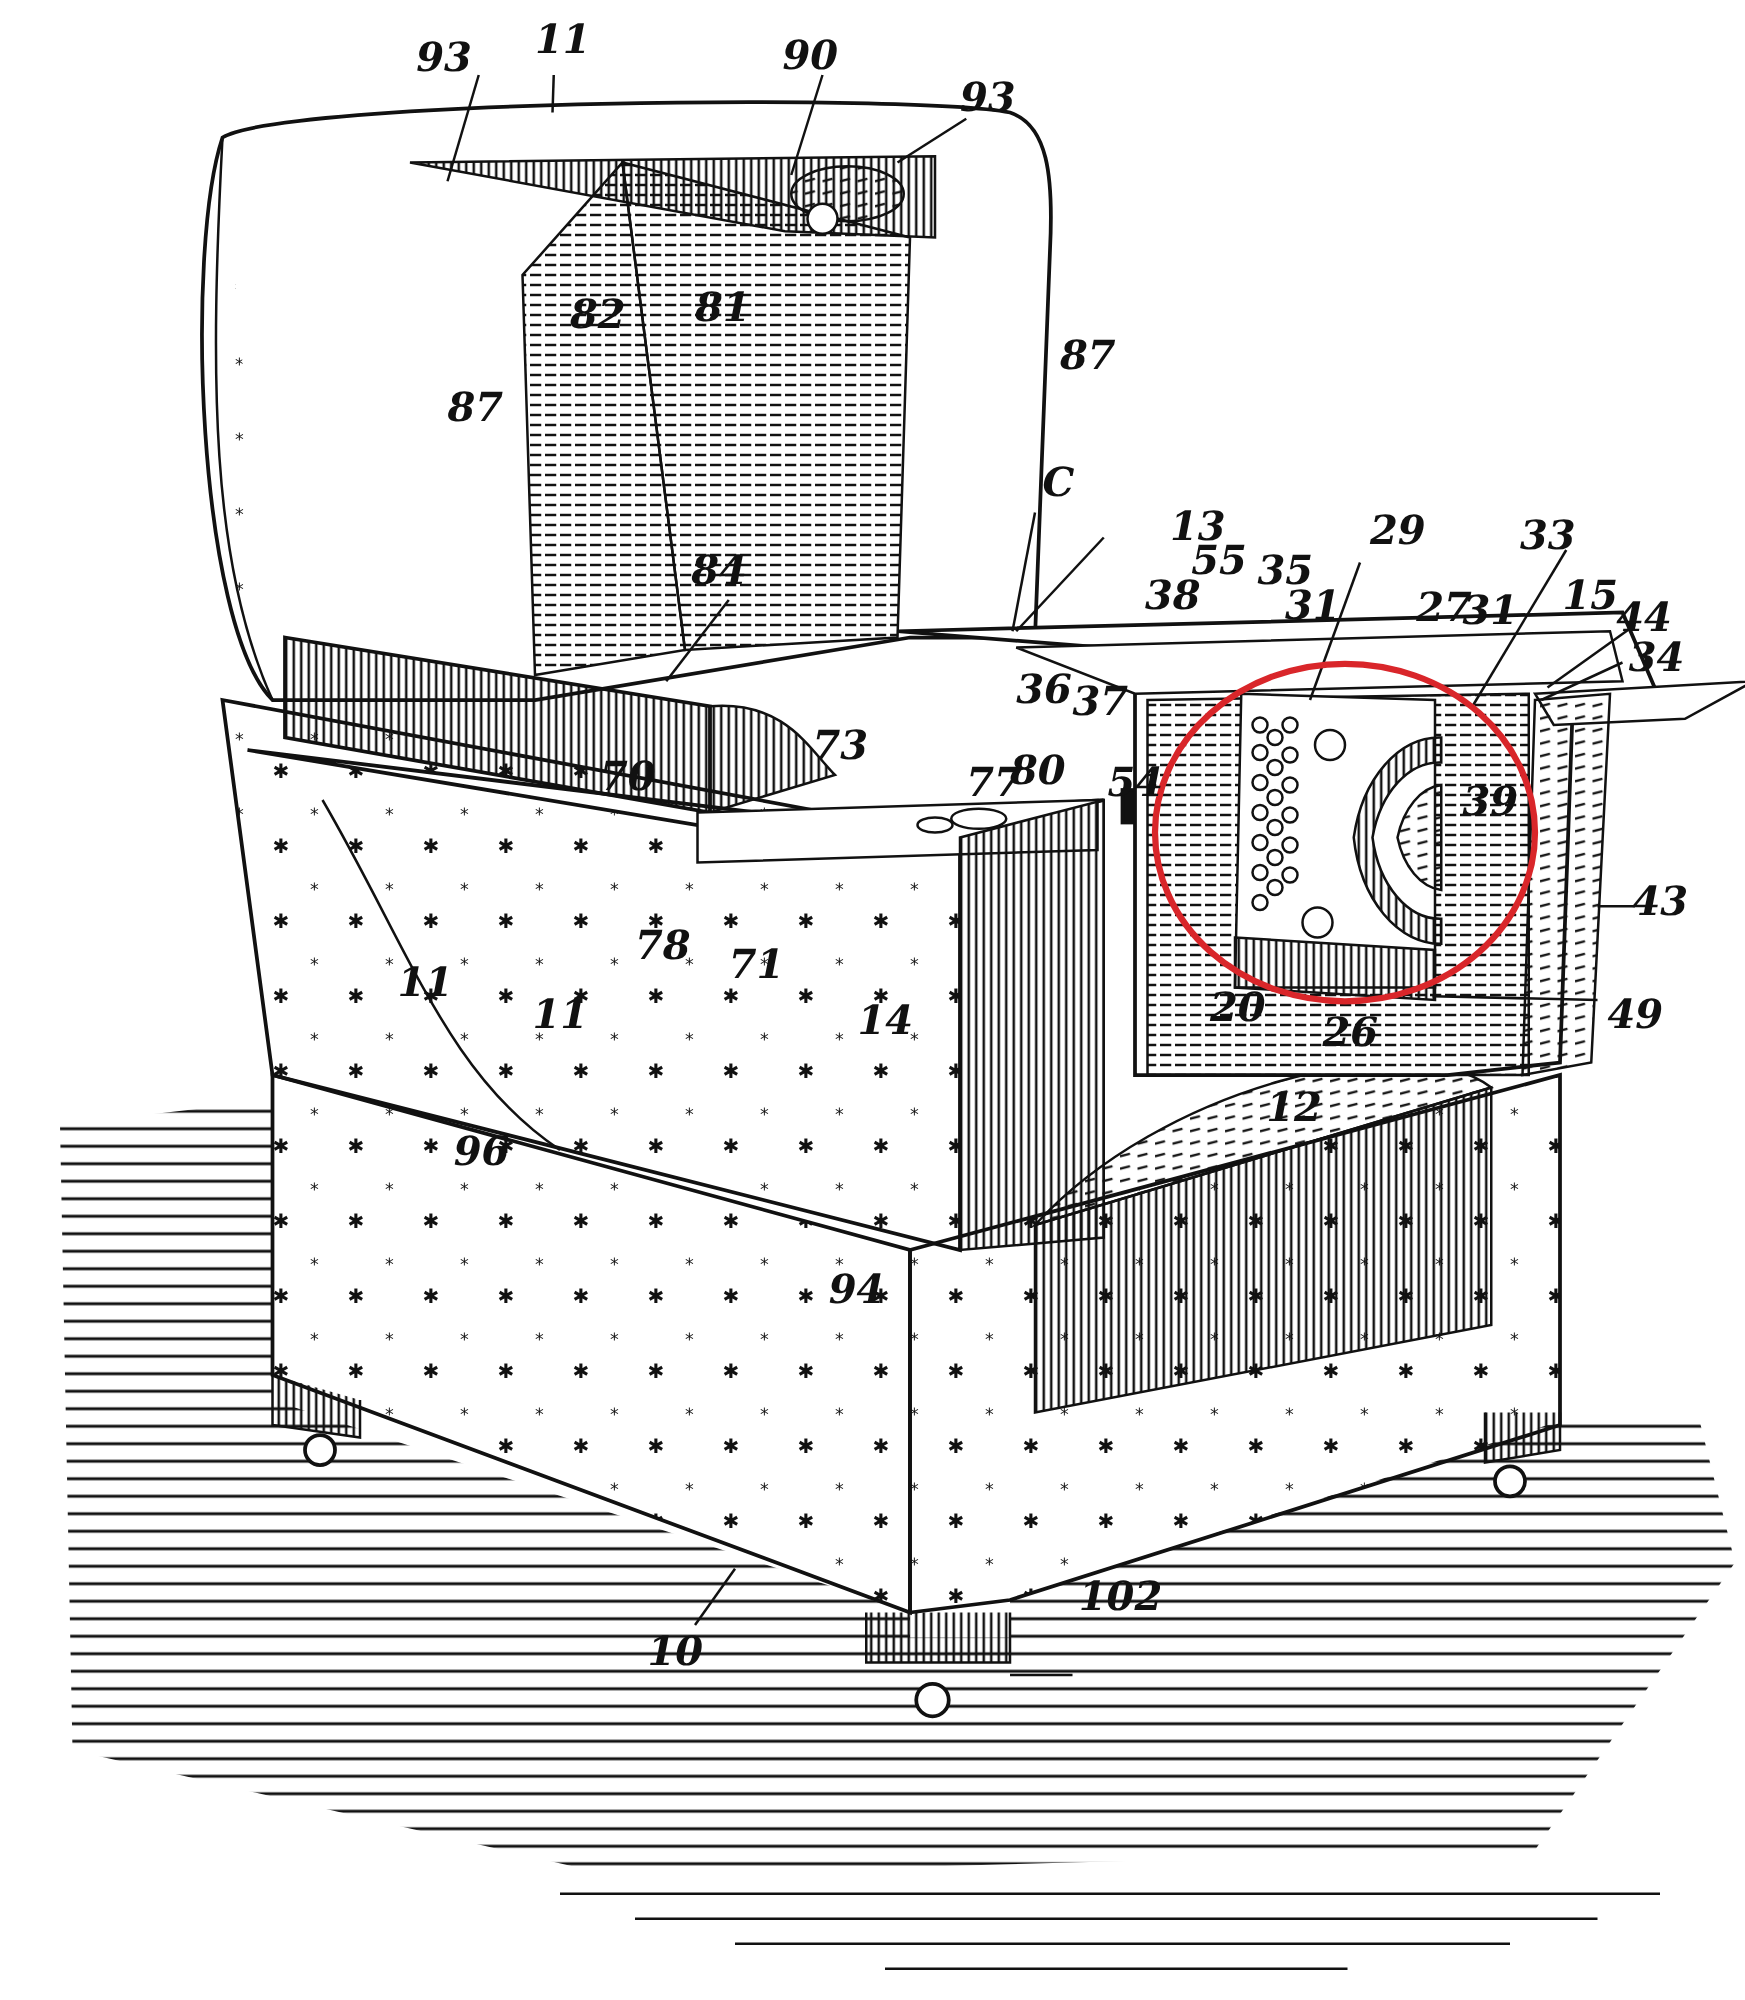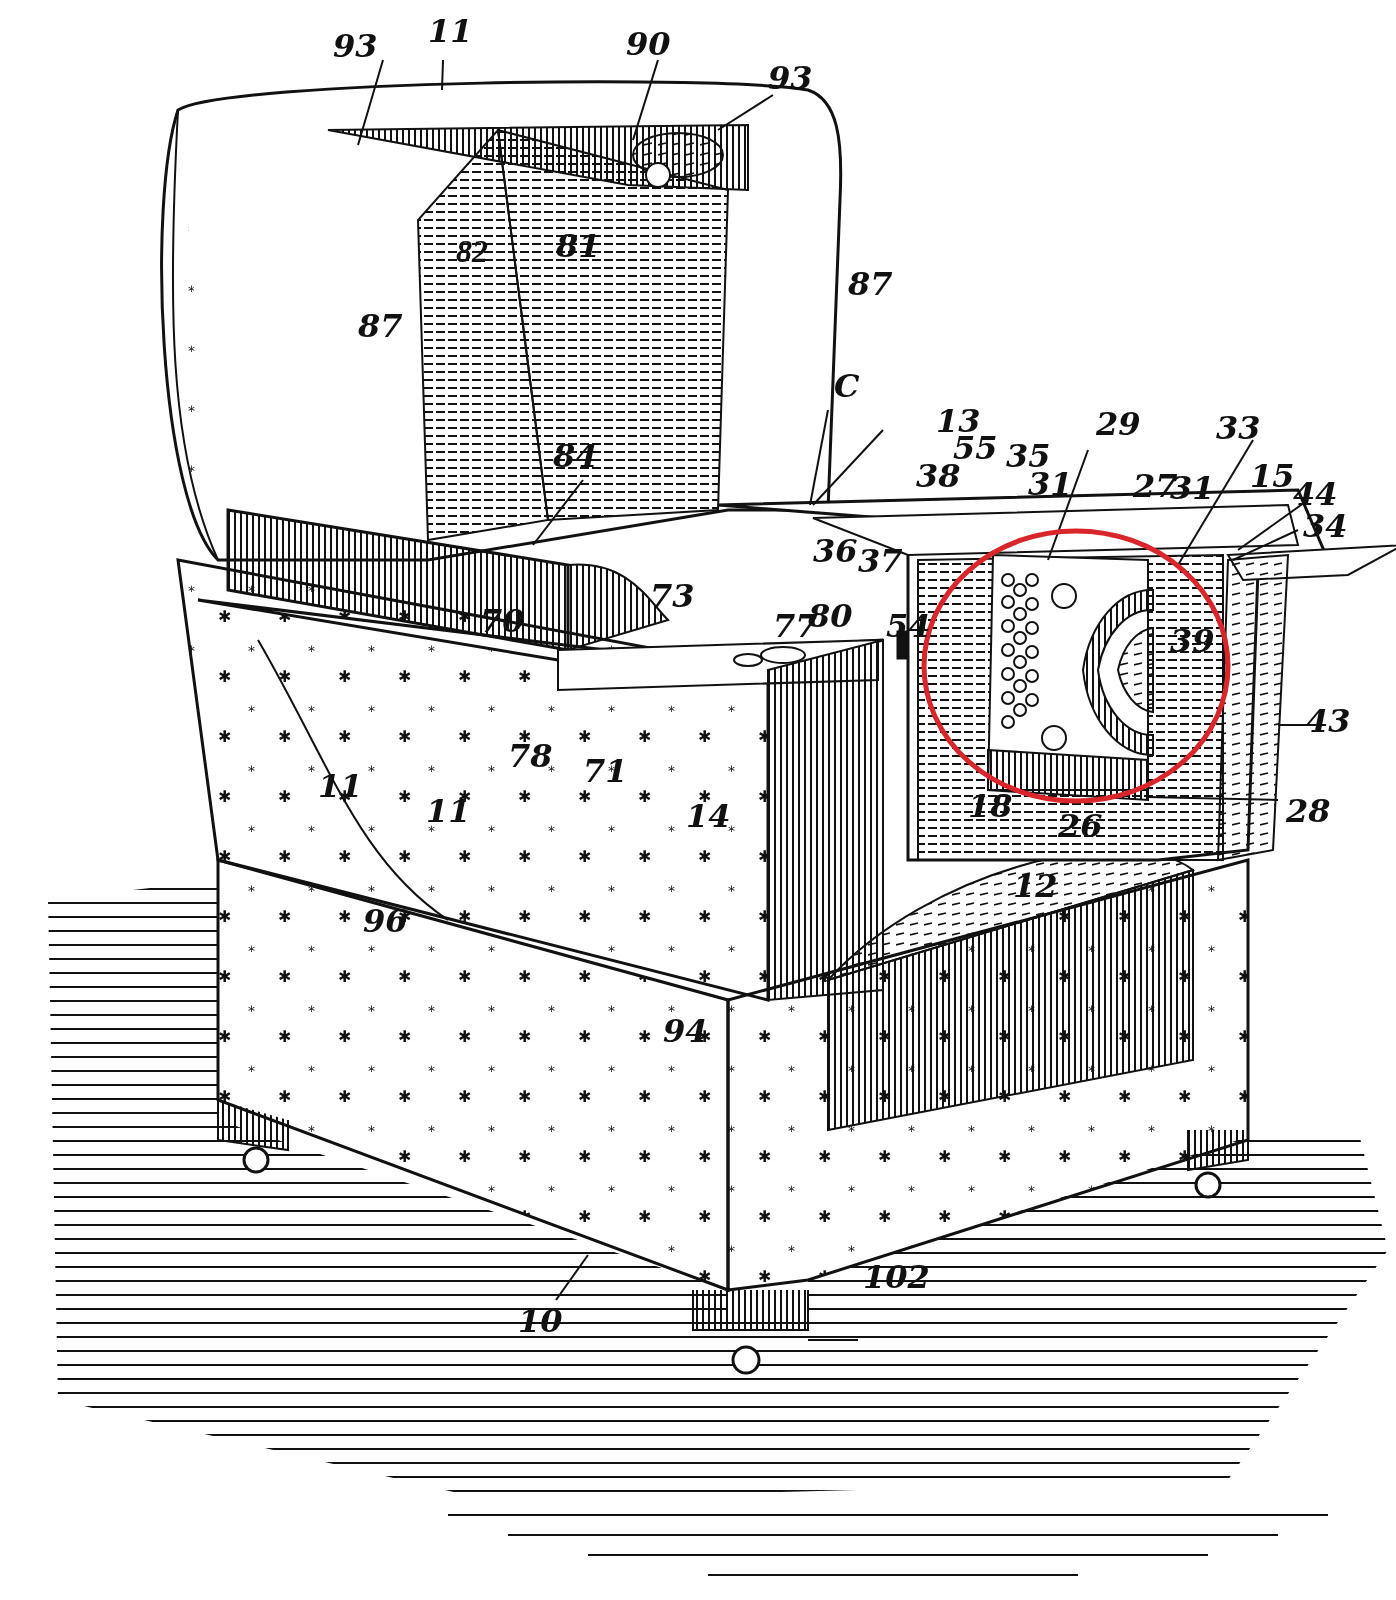--- a/index.html
+++ b/index.html
@@ -131,21 +131,21 @@
     </g>
 
     <ellipse cx="1048" cy="666" rx="152" ry="135" fill="none" stroke="#d9262a" stroke-width="5"></ellipse>
   </svg>
 
   <div id="labels">
       <span class="lbl" style="left: 305px; top: 30px;">93</span>
       <span class="lbl" style="left: 400px; top: 15px;">11</span>
       <span class="lbl" style="left: 598px; top: 28px;">90</span>
       <span class="lbl" style="left: 740px; top: 62px;">93</span>
-      <span class="lbl" style="left: 428px; top: 235px; font-family: Liberation Serif, serif;">82</span>
+      <span class="lbl" style="left: 428px; top: 235px;">82</span>
       <span class="lbl" style="left: 528px; top: 230px;">81</span>
       <span class="lbl" style="left: 330px; top: 310px;">87</span>
       <span class="lbl" style="left: 820px; top: 268px;">87</span>
       <span class="lbl" style="left: 806px; top: 370px;">C</span>
       <span class="lbl" style="left: 908px; top: 405px;">13</span>
       <span class="lbl" style="left: 525px; top: 440px; font-style: italic;">84</span>
       <span class="lbl" style="left: 888px; top: 460px;">38</span>
       <span class="lbl" style="left: 925px; top: 432px;">55</span>
       <span class="lbl" style="left: 978px; top: 440px;">35</span>
       <span class="lbl" style="left: 1000px; top: 468px;">31</span>
@@ -163,23 +163,23 @@
       <span class="lbl" style="left: 745px; top: 610px;">77</span>
       <span class="lbl" style="left: 780px; top: 600px;">80</span>
       <span class="lbl" style="left: 858px; top: 610px;">54</span>
       <span class="lbl" style="left: 1142px; top: 625px;">39</span>
       <span class="lbl" style="left: 1278px; top: 705px;">43</span>
       <span class="lbl" style="left: 480px; top: 740px;">78</span>
       <span class="lbl" style="left: 555px; top: 755px;">71</span>
       <span class="lbl" style="left: 290px; top: 770px;">11</span>
       <span class="lbl" style="left: 398px; top: 795px;">11</span>
       <span class="lbl" style="left: 658px; top: 800px;">14</span>
-      <span class="lbl" style="left: 940px; top: 790px;">18</span>
+      <span class="lbl" style="left: 940px; top: 790px;">20</span>
       <span class="lbl" style="left: 1030px; top: 810px;">26</span>
-      <span class="lbl" style="left: 1258px; top: 795px;">28</span>
+      <span class="lbl" style="left: 1258px; top: 795px;">49</span>
       <span class="lbl" style="left: 985px; top: 870px;">12</span>
       <span class="lbl" style="left: 335px; top: 905px;">96</span>
       <span class="lbl" style="left: 635px; top: 1015px;">94</span>
       <span class="lbl" style="left: 490px; top: 1305px;">10</span>
       <span class="lbl" style="left: 835px; top: 1261px;">102</span>
     </div>
 
 </div>
 
 </body></html>

